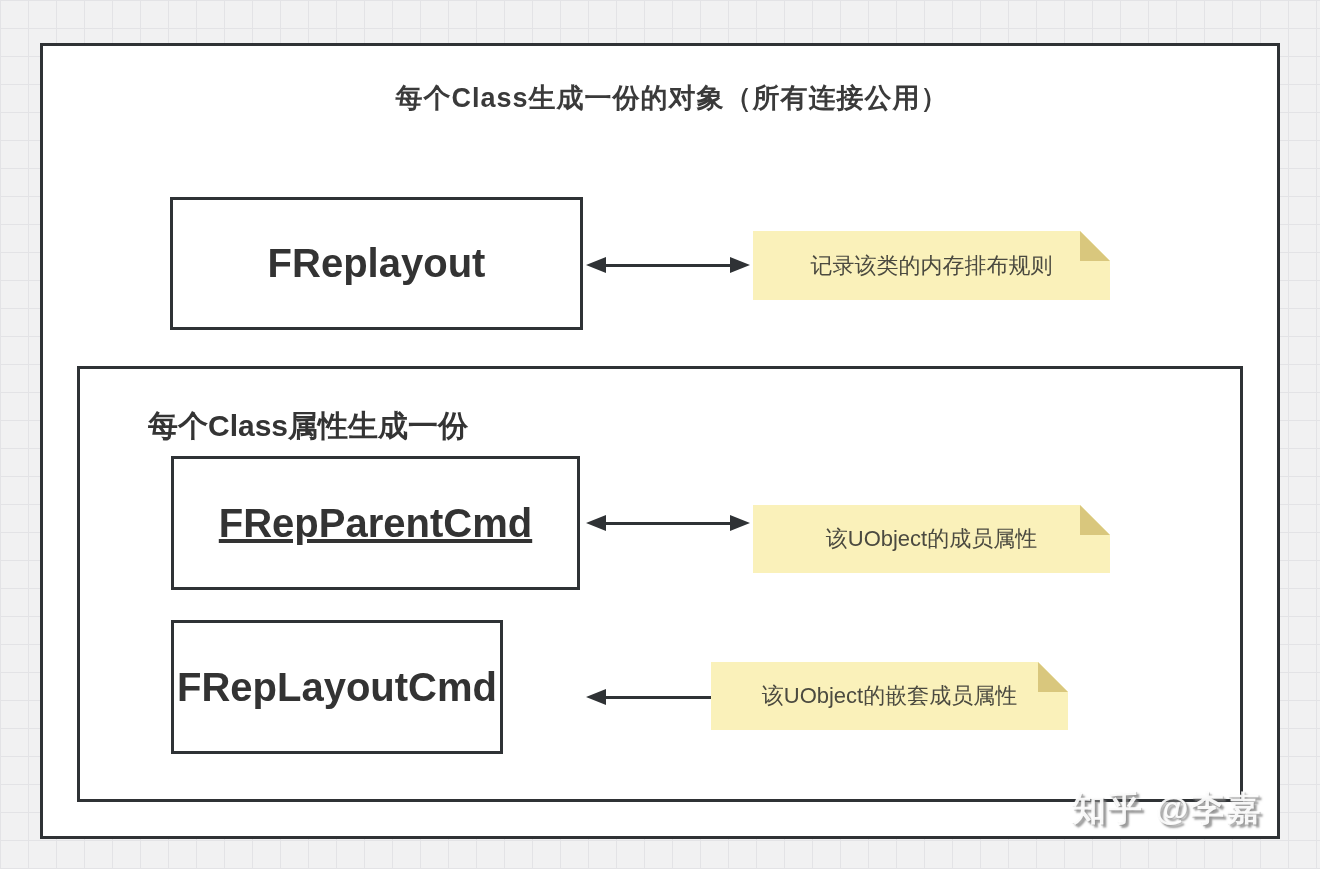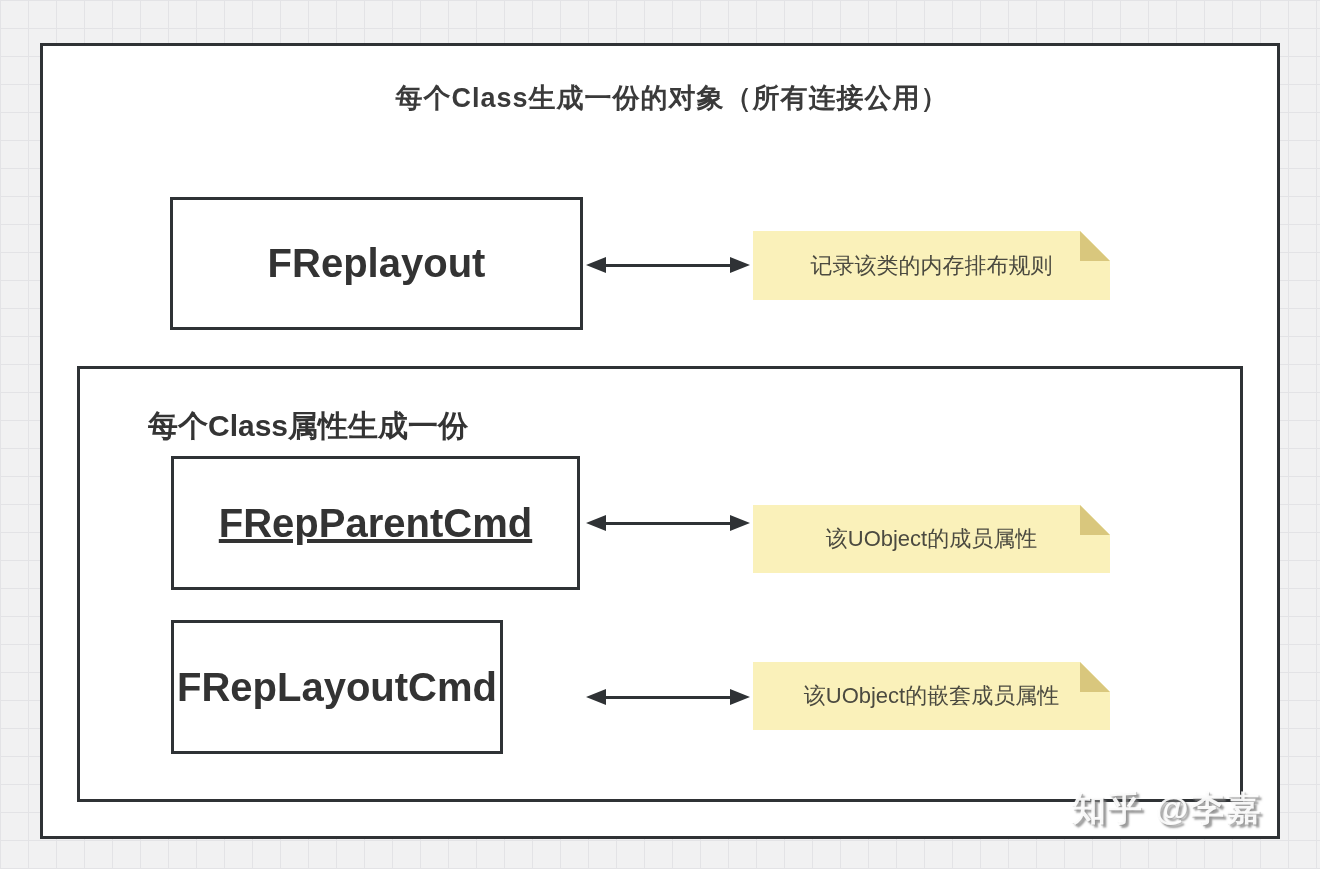--- a/index.html
+++ b/index.html
@@ -48,21 +48,21 @@
     border-top:8px solid transparent; border-bottom:8px solid transparent;
     border-left:20px solid #2f3235; }
   .shaft { flex:1; height:3px; background:#2f3235; }
   .note {
     position:absolute; background:#faf1ba;
     display:flex; align-items:center; justify-content:center;
     font-size:22px; color:#4b4a40; white-space:nowrap;
   }
   .note-1 { left:753px; top:231px; width:357px; height:69px; }
   .note-2 { left:753px; top:489px; width:357px; height:68px;margin-top:16px; }
-  .note-3 { left:753px; top:662px; width:357px; height:68px; }
+  .note-3 { left:711px; top:662px; width:357px; height:68px; }
   .fold { position:absolute; top:0; right:0; width:30px; height:30px; }
   .fold::before {
     content:""; position:absolute; top:0; right:0; width:0; height:0;
     border-top:30px solid #ffffff; border-left:30px solid transparent;
   }
   .fold::after {
     content:""; position:absolute; top:0; right:0; width:0; height:0;
     border-top:30px solid transparent; border-left:30px solid #d9c77d;
   }
   .watermark {

